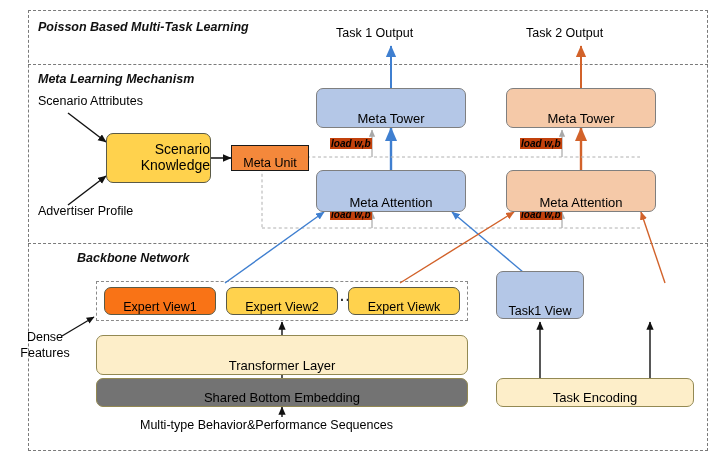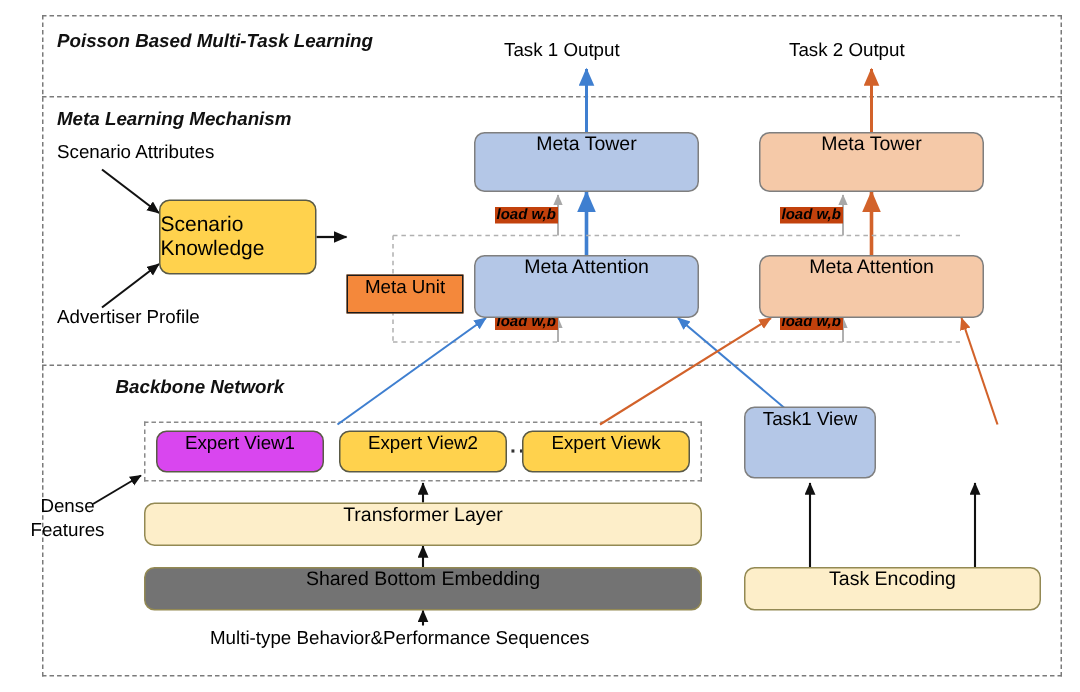--- a/index.html
+++ b/index.html
@@ -1,19 +1,19 @@
 <!DOCTYPE html>
 <html><head>
 <meta charset="utf-8">
 <style>
   html,body{margin:0;padding:0;background:#ffffff;}
   body{font-family:"Liberation Sans","DejaVu Sans",sans-serif;}
   #canvas{position:relative;width:720px;height:461px;background:#ffffff;overflow:hidden;}
   svg.layer{position:absolute;left:0;top:0;width:720px;height:461px;pointer-events:none;}
-  .node{position:absolute;box-sizing:border-box;display:flex;align-items:flex-start;
+  .node{position:absolute;box-sizing:border-box;display:flex;align-items:flex-end;
         justify-content:center;text-align:center;color:#000;line-height:1.12;}
   .rounded{border-radius:7px;}
   .sect-title{position:absolute;font-style:italic;font-weight:bold;font-size:12.5px;color:#111;white-space:nowrap;}
   .plain{position:absolute;font-size:12.5px;color:#000;white-space:nowrap;}
   .plain.center{text-align:center;}
   .loadlbl{position:absolute;font-style:italic;font-weight:bold;font-size:10px;color:#000;
            background:#c2410c;padding:0 1px;white-space:nowrap;}
   .dashbox{position:absolute;box-sizing:border-box;}
   .ellipsis{position:absolute;font-size:14px;font-weight:bold;color:#333;letter-spacing:1px;}
 </style>
@@ -119,47 +119,47 @@
   </div>
 
   <div class="node rounded" style="left:316px;top:170px;width:150px;height:42px;background:#b4c7e7;border:1.1px solid #7f7f7f;font-size:13px;">
     <span>Meta Attention</span>
   </div>
 
   <div class="node rounded" style="left:506px;top:170px;width:150px;height:42px;background:#f5c9a8;border:1.1px solid #7f7f7f;font-size:13px;">
     <span>Meta Attention</span>
   </div>
 
-  <div class="node" style="left:231px;top:145px;width:78px;height:26px;background:#f4883b;border:1.3px solid #1a1a1a;font-size:12.5px;margin-top:38px;">
+  <div class="node" style="left:231px;top:145px;width:78px;height:26px;background:#f4883b;border:1.3px solid #1a1a1a;font-size:12.5px;">
     <span>Meta Unit</span>
   </div>
 
   <div class="node rounded" style="left:106px;top:133px;width:105px;height:50px;background:#ffd24d;border:1.3px solid #5a5a46;font-size:14px;flex-direction:column;">
     <span>Scenario</span>
     <span>Knowledge</span>
   </div>
 
-  <div class="node rounded" style="left:104px;top:287px;width:112px;height:28px;background:#d946ef;border:1.2px solid #5a5a46;font-size:12.5px;">
+  <div class="node rounded" style="left:104px;top:287px;width:112px;height:28px;background:#f97316;border:1.2px solid #5a5a46;font-size:12.5px;">
     <span>Expert View1</span>
   </div>
 
   <div class="node rounded" style="left:226px;top:287px;width:112px;height:28px;background:#ffd24d;border:1.2px solid #5a5a46;font-size:12.5px;">
     <span>Expert View2</span>
   </div>
 
   <div class="node rounded" style="left:348px;top:287px;width:112px;height:28px;background:#ffd24d;border:1.2px solid #5a5a46;font-size:12.5px;">
     <span>Expert Viewk</span>
   </div>
 
   <div class="node rounded" style="left:496px;top:271px;width:88px;height:48px;background:#b4c7e7;border:1.2px solid #7f7f7f;font-size:12.5px;">
     <span>Task1 View</span>
   </div>
 
 
-  <div class="node rounded" style="left:96px;top:335px;width:372px;height:29px;background:#fdeec9;border:1.2px solid #938953;font-size:13px;">
+  <div class="node rounded" style="left:96px;top:335px;width:372px;height:40px;background:#fdeec9;border:1.2px solid #938953;font-size:13px;">
     <span>Transformer Layer</span>
   </div>
 
   <div class="node rounded" style="left:96px;top:378px;width:372px;height:29px;background:#737373;border:1.2px solid #938953;font-size:13px;">
     <span>Shared Bottom Embedding</span>
   </div>
 
   <div class="node rounded" style="left:496px;top:378px;width:198px;height:29px;background:#fdeec9;border:1.2px solid #938953;font-size:13px;">
     <span>Task Encoding</span>
   </div>

